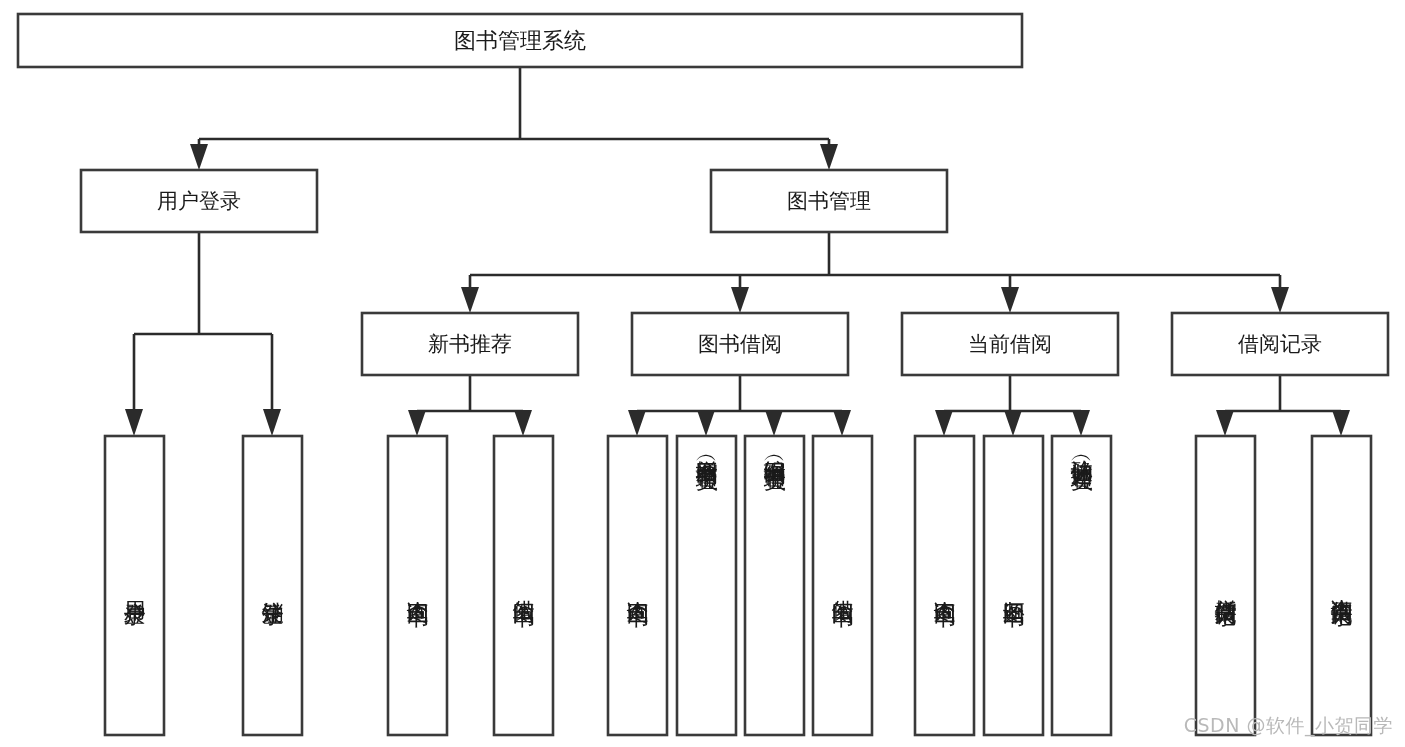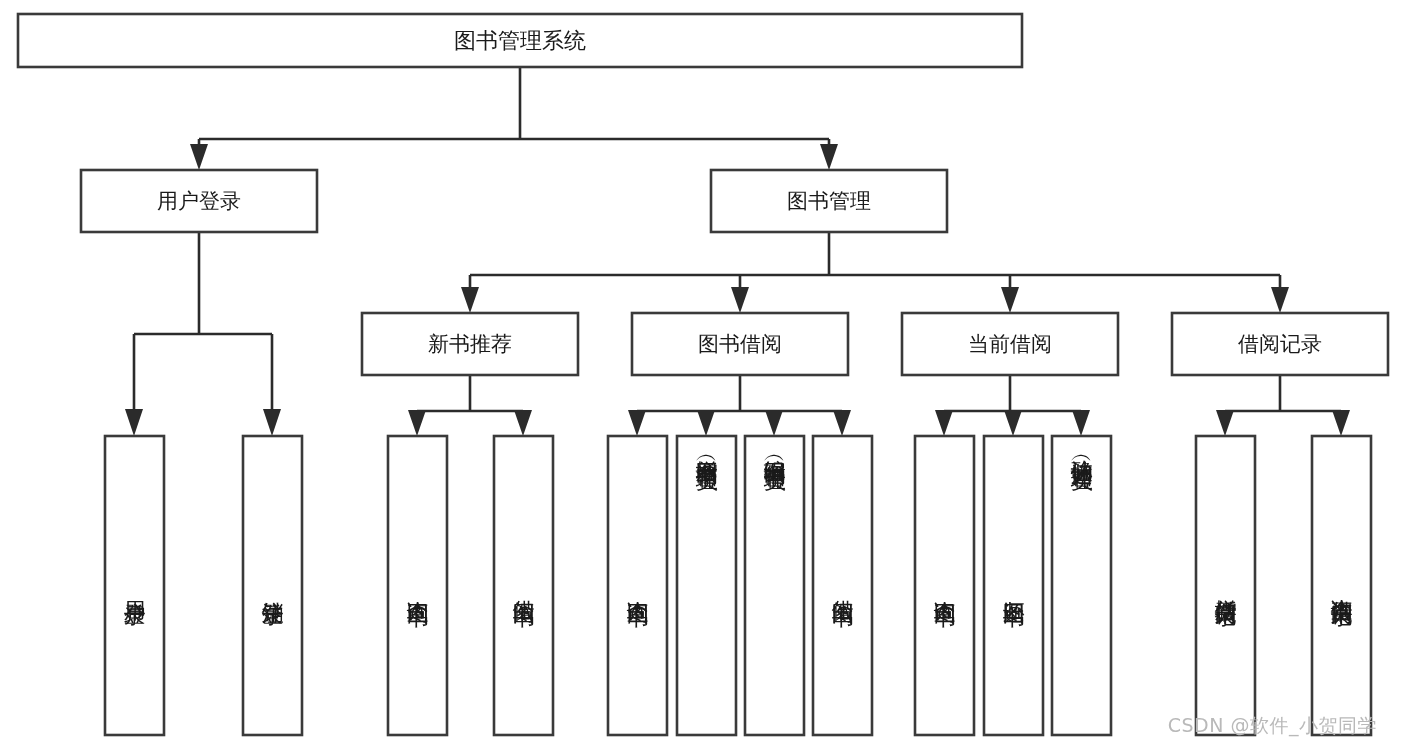--- a/index.html
+++ b/index.html
@@ -60,21 +60,21 @@
     color: #1a1a1a;
     letter-spacing: 1.5px;
     display: flex;
     align-items: center;
     justify-content: center;
     white-space: nowrap;
     pointer-events: none;
   }
   .watermark {
     position: absolute;
-    right: 28px;
+    right: 12px;
     bottom: 8px;
     font-family: "DejaVu Sans", "Liberation Sans", sans-serif;
     font-size: 19px;
     color: #b9b9b9;
     white-space: nowrap;
     letter-spacing: 0.5px;
   }
 </style>
 </head>
 <body>

